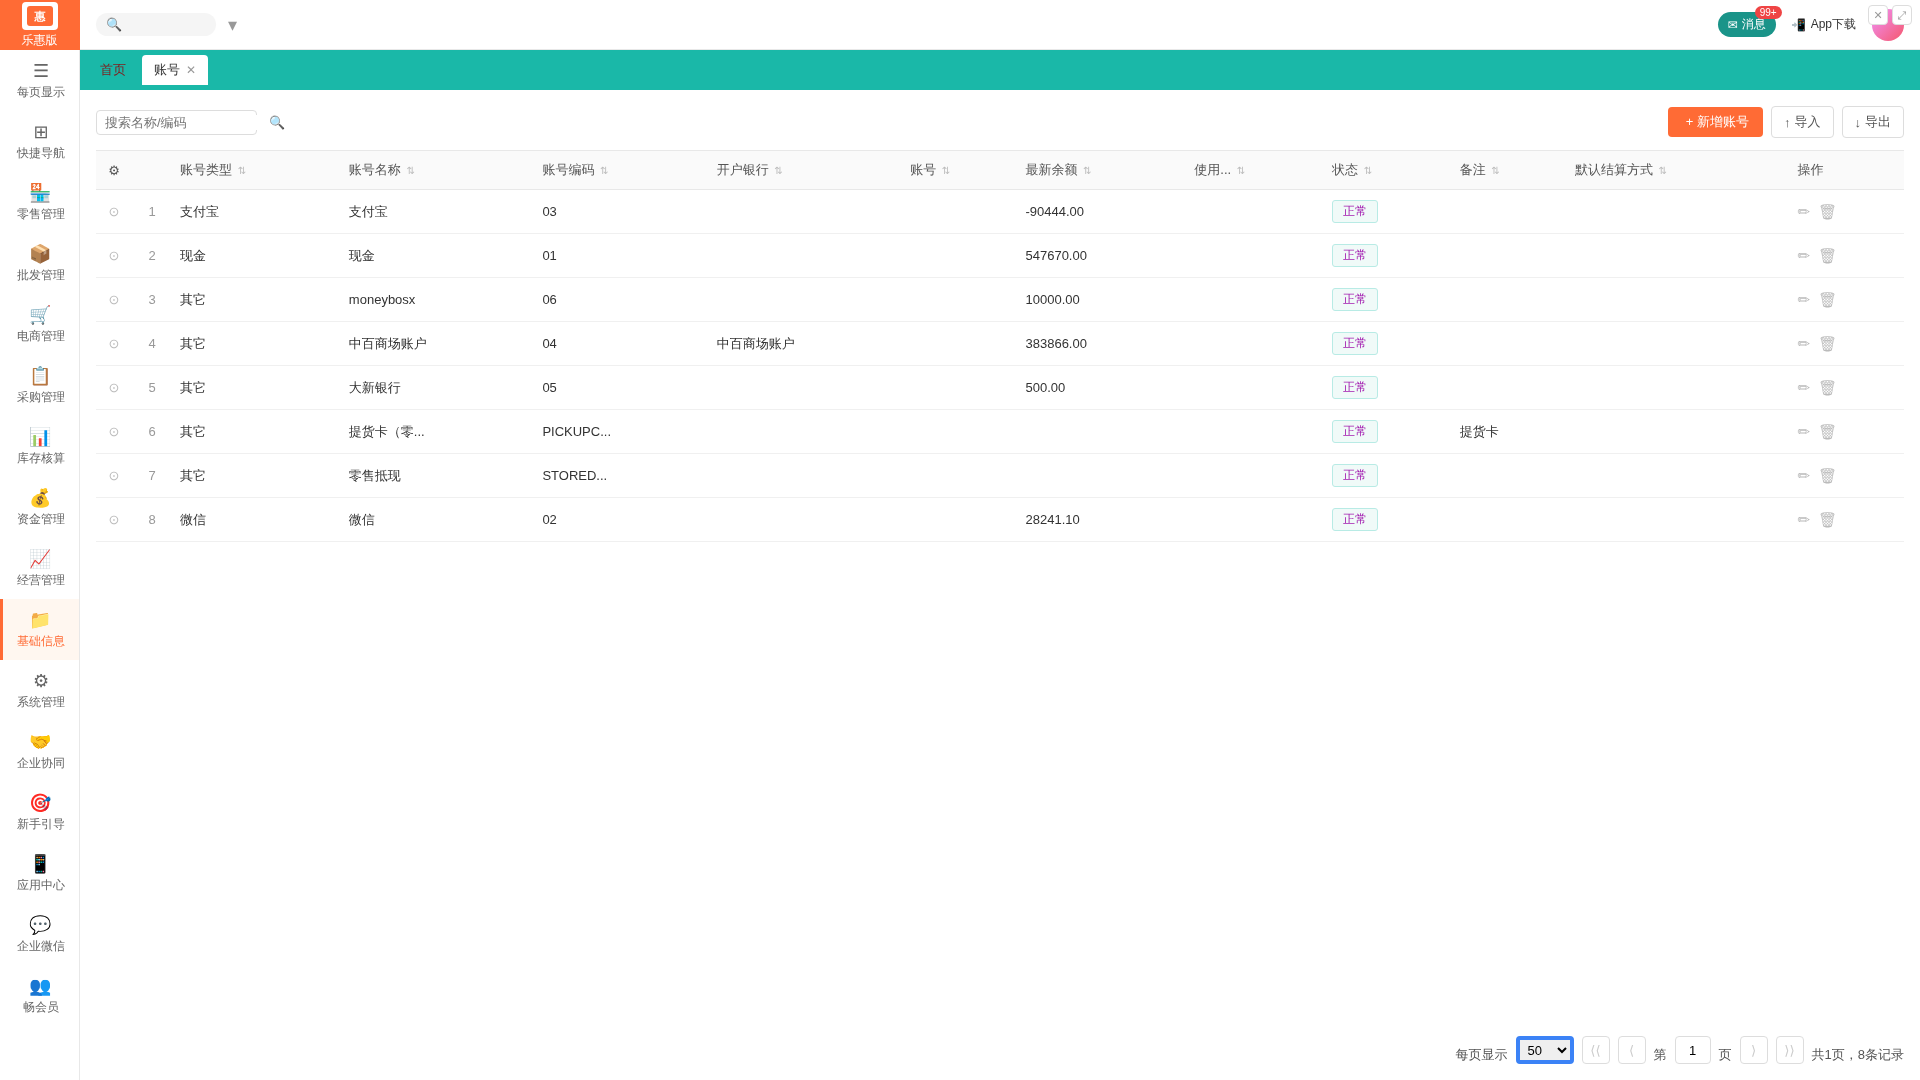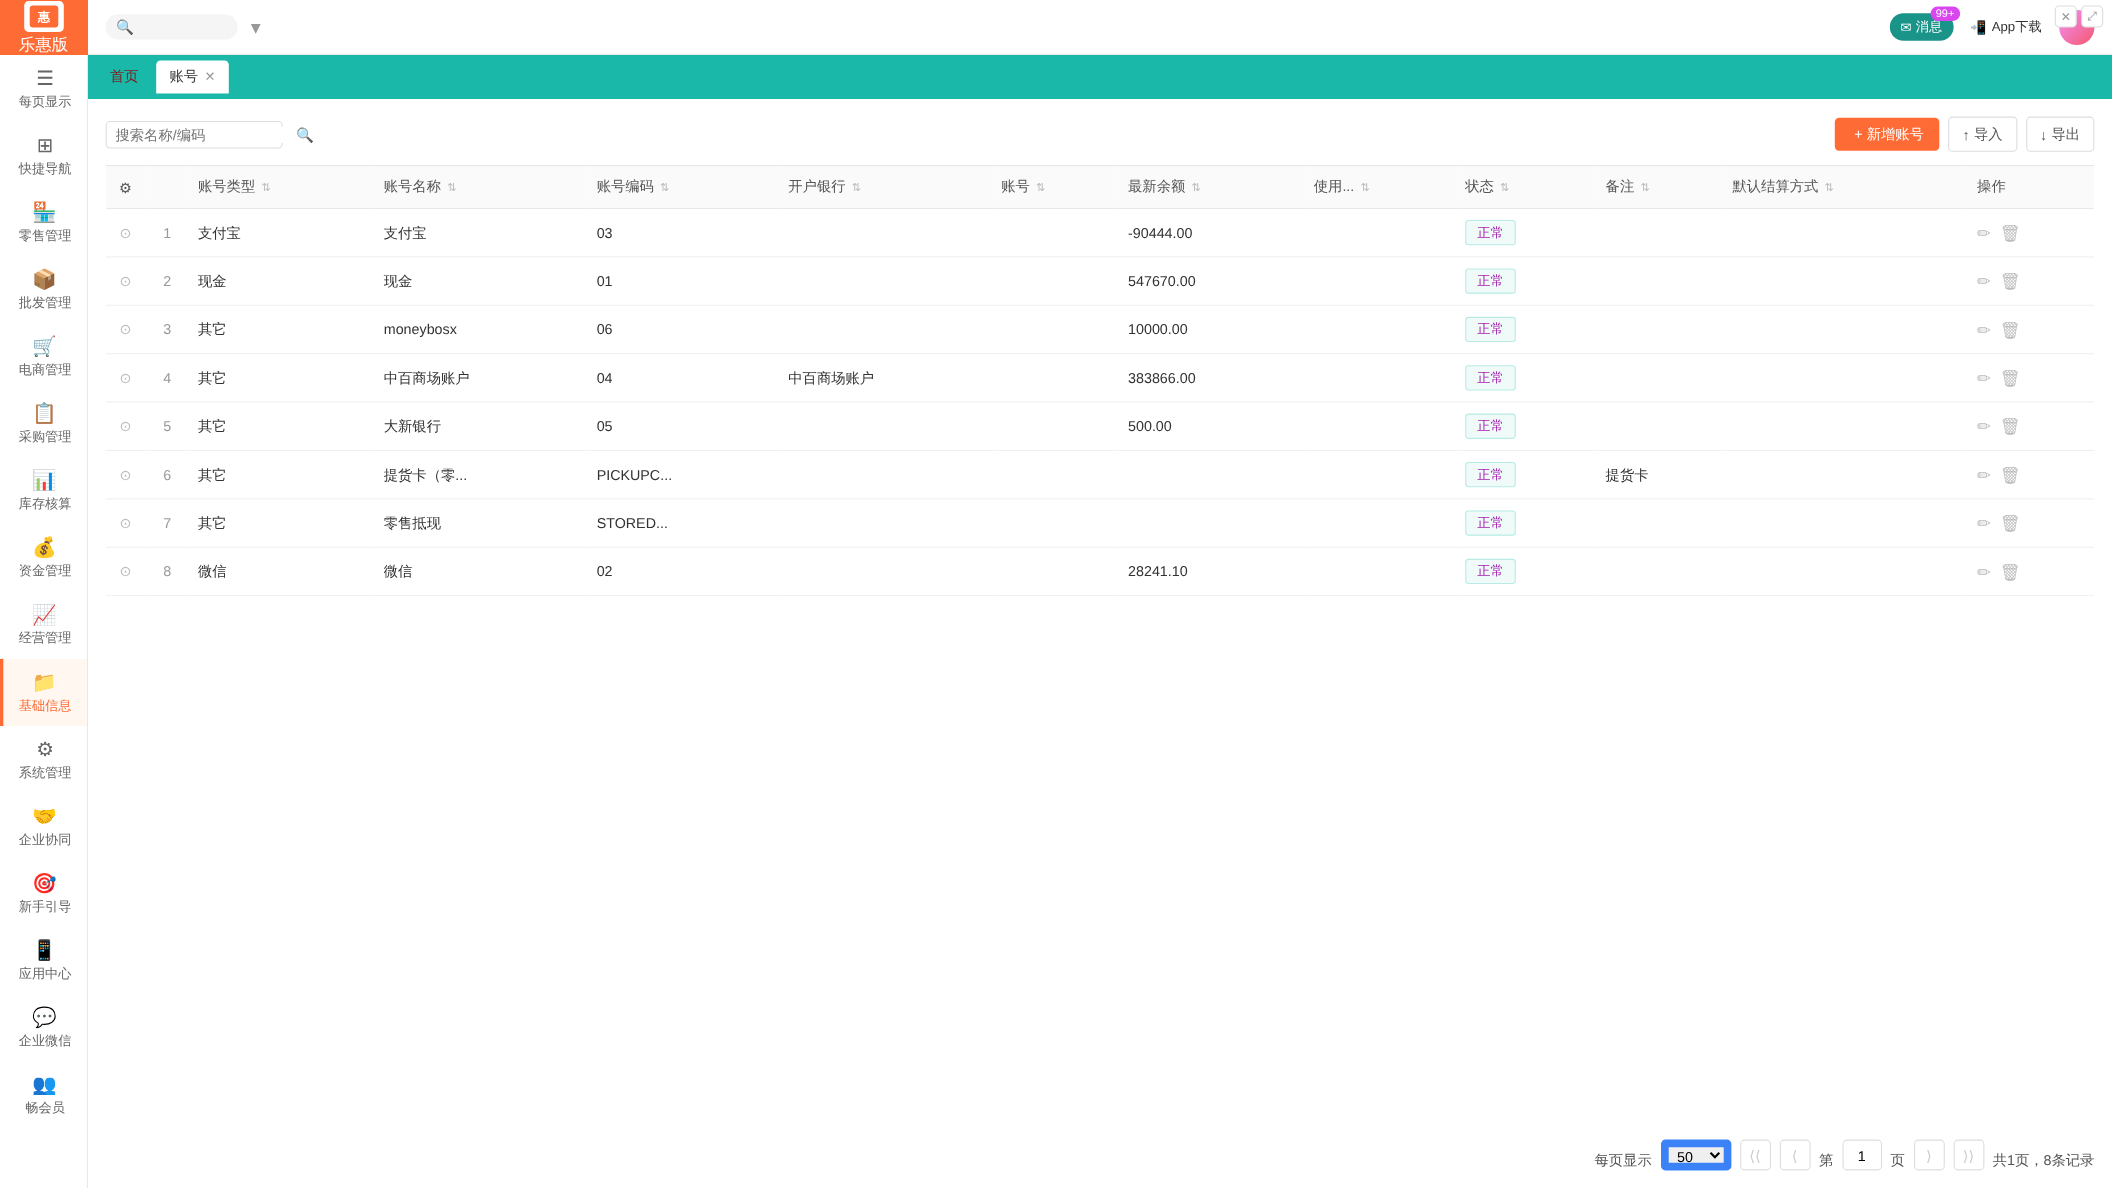--- a/index.html
+++ b/index.html
@@ -28,21 +28,21 @@
       width: 36px;
       height: 28px;
       background: #fff;
       border-radius: 4px;
       display: flex;
       align-items: center;
       justify-content: center;
     }
     .sidebar-logo .logo-text {
       color: #fff;
-      font-size: 15px;
+      font-size: 12px;
       margin-top: 2px;
     }
     .sidebar-item {
       width: 100%;
       padding: 10px 4px;
       display: flex;
       flex-direction: column;
       align-items: center;
       cursor: pointer;
       color: #666;
@@ -84,21 +84,21 @@
     .search-box input { background: none; border: none; outline: none; font-size: 12px; color: #999; width: 80px; }
     .top-header-right { display: flex; align-items: center; gap: 16px; }
     .msg-btn {
       display: flex; align-items: center; gap: 4px;
       background: #1a9489; color: #fff; border: none;
       border-radius: 16px; padding: 4px 10px; cursor: pointer; font-size: 12px;
       position: relative;
     }
     .badge {
       position: absolute; top: -6px; right: -6px;
-      background: #d946ef; color: #fff; border-radius: 10px;
+      background: #ef4444; color: #fff; border-radius: 10px;
       font-size: 10px; padding: 1px 5px; min-width: 18px; text-align: center;
     }
     .app-download-btn {
       display: flex; align-items: center; gap: 4px;
       background: none; border: none; cursor: pointer; color: #333; font-size: 12px;
     }
     .avatar {
       width: 32px; height: 32px; border-radius: 50%;
       background: linear-gradient(135deg, #f093fb 0%, #f5576c 100%);
     }
@@ -196,21 +196,21 @@
       width: 28px; height: 28px; border: 1px solid #ddd; background: #fff;
       border-radius: 4px; display: flex; align-items: center; justify-content: center;
       cursor: pointer; color: #555;
     }
     .page-btn.disabled { color: #ccc; cursor: not-allowed; }
     .page-input {
       width: 36px; height: 28px; border: 1px solid #ddd;
       border-radius: 4px; text-align: center; font-size: 13px;
     }
     .per-page-select {
-      height: 28px; border: 7px solid #3b82f6; border-radius: 4px;
+      height: 28px; border: 4px solid #3b82f6; border-radius: 4px;
       padding: 0 4px; font-size: 13px; cursor: pointer;
     }
     .win-btn {
       width: 20px; height: 20px; border-radius: 4px;
       border: 1px solid #ddd; background: #fff;
       display: flex; align-items: center; justify-content: center;
       cursor: pointer; font-size: 11px; color: #999;
     }
   </style>
 </head>

